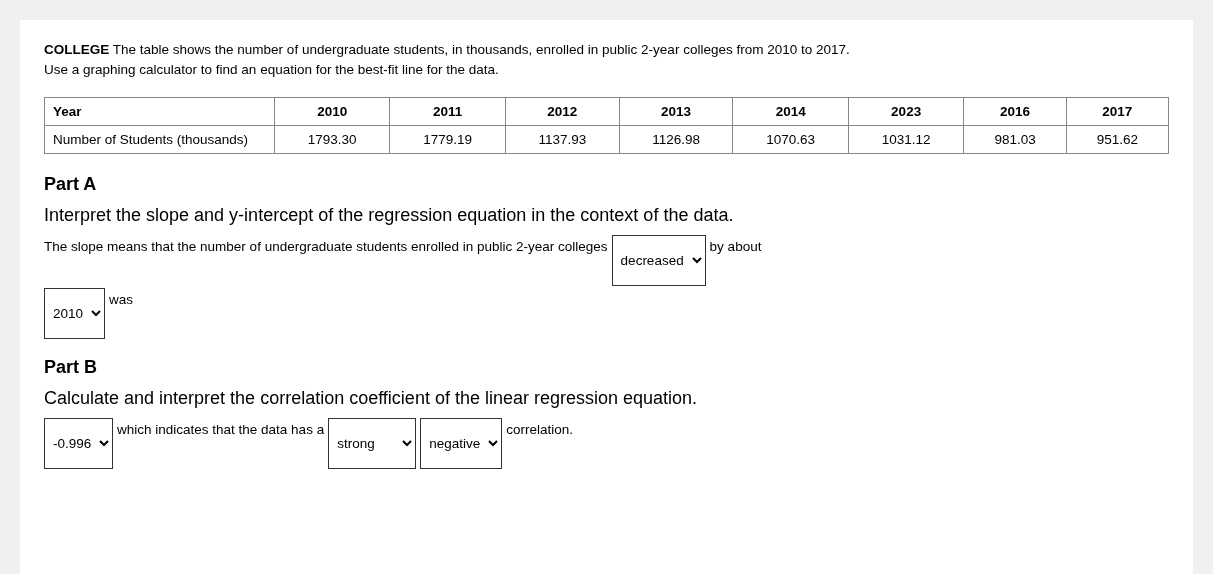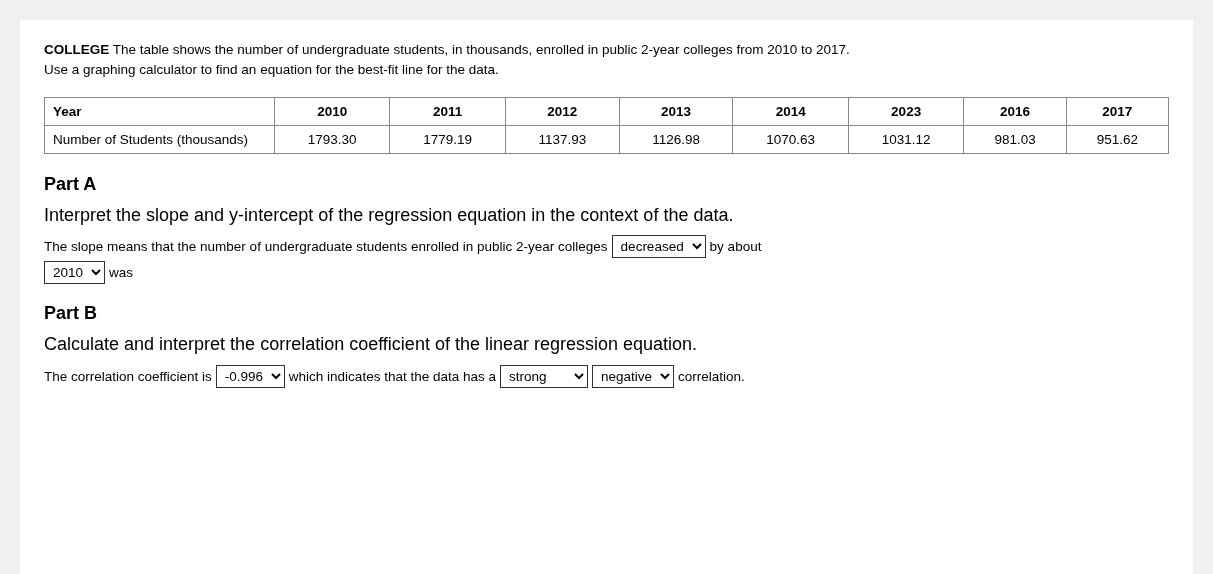--- a/index.html
+++ b/index.html
@@ -50,21 +50,21 @@
       font-size: 18px;
       margin-bottom: 4px;
     }
     .section-text {
       font-size: 18px;
       line-height: 1.8;
       margin-bottom: 4px;
     }
     .inline-select {
       border: 1px solid #333;
-      padding: 2px 4px;
+      padding: 16px 4px;
       font-size: 13.5px;
       background: #fff;
       cursor: pointer;
       appearance: auto;
       -webkit-appearance: auto;
     }
     .part-section {
       margin-bottom: 18px;
     }
     .line-wrap {
@@ -139,21 +139,20 @@
       <span>was</span>
     </div>
 
   </div>
 
   <div class="part-section">
     <div class="section-title">Part B</div>
     <div class="section-text">Calculate and interpret the correlation coefficient of the linear regression equation.</div>
 
     <div class="line-wrap">
-      <span>The correlation coefficient is</span>
       <select class="inline-select">
         <option>-0.996</option>
         <option>-0.5</option>
         <option>0.996</option>
       </select>
       <span>which indicates that the data has a</span>
       <select class="inline-select">
         <option>strong</option>
         <option>weak</option>
         <option>moderate</option>

